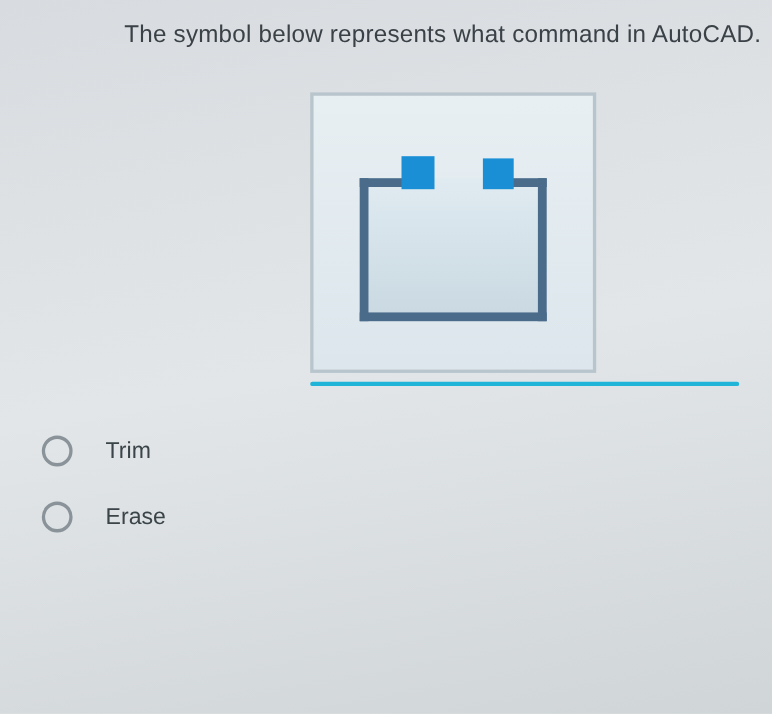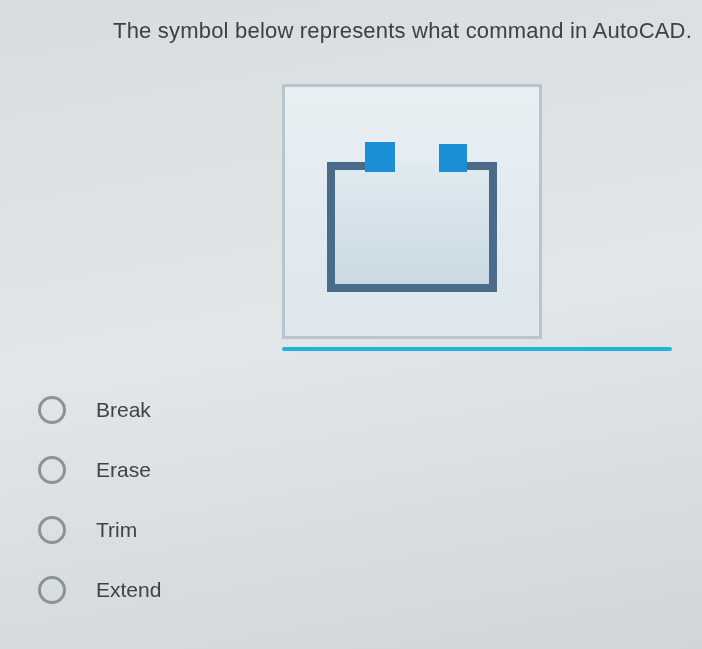--- a/index.html
+++ b/index.html
@@ -135,27 +135,19 @@
         <div class="grip-right"></div>
       </div>
     </div>
     <div class="underline"></div>
   </div>
 </div>
 
 <div class="options">
   <div class="option-row">
     <div class="radio-circle"></div>
-    <div class="option-label">Break</div>
+    <div class="option-label">Trim</div>
   </div>
   <div class="option-row">
     <div class="radio-circle"></div>
     <div class="option-label">Erase</div>
   </div>
-  <div class="option-row">
-    <div class="radio-circle"></div>
-    <div class="option-label">Trim</div>
-  </div>
-  <div class="option-row">
-    <div class="radio-circle"></div>
-    <div class="option-label">Extend</div>
-  </div>
 </div>
 
 </body></html>

